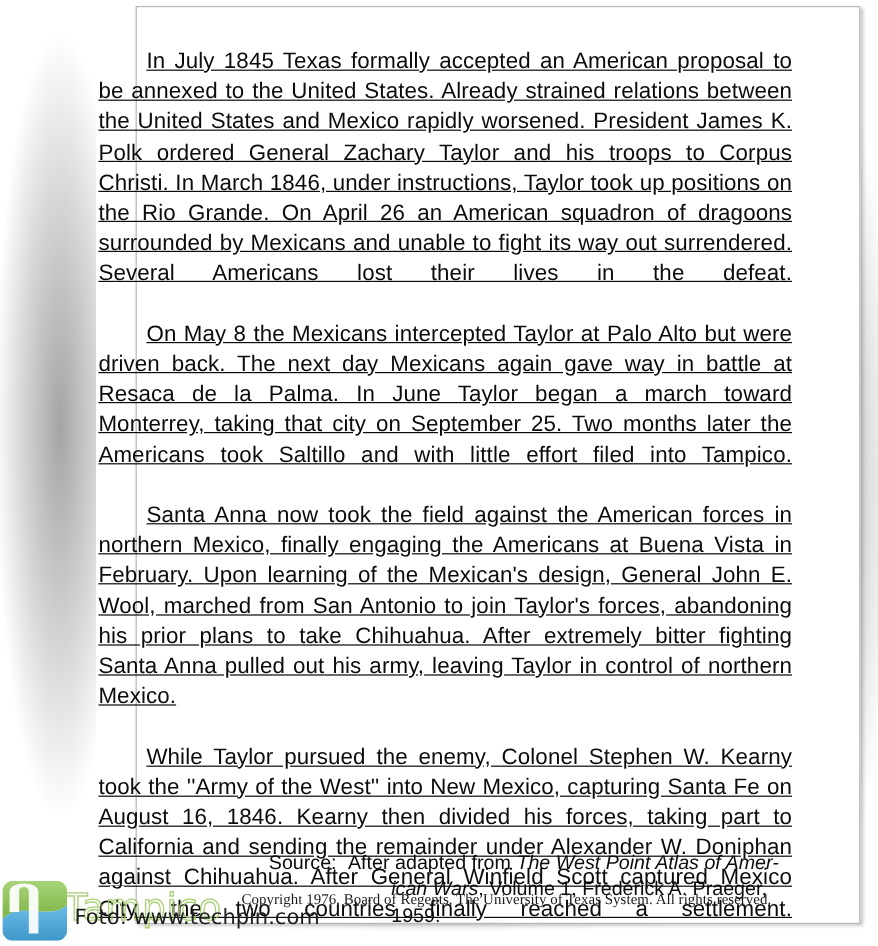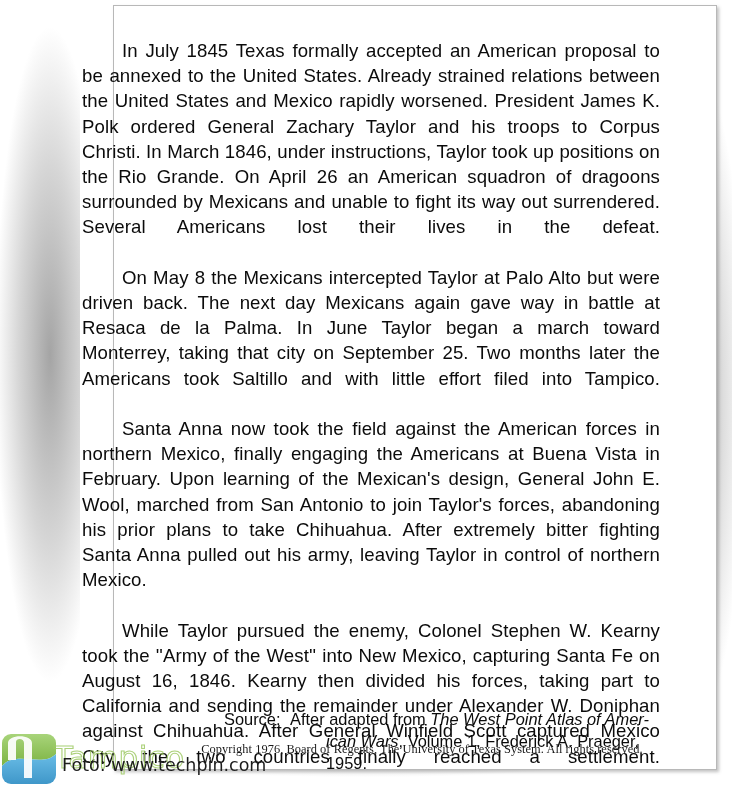--- a/index.html
+++ b/index.html
@@ -87,20 +87,21 @@
 
   .para {
     margin: 0;
     font-size: 18.6px;
     line-height: 25.2px;
     letter-spacing: 0.1px;
     text-align: justify;
     text-justify: inter-word;
     text-indent: 40px;
     font-weight: 500;
+    text-decoration: underline;
   }
   
   .para:after {
     content: "";
     display: inline-block;
     width: 100%;
   }
 
   #source-note {
     position: absolute;

